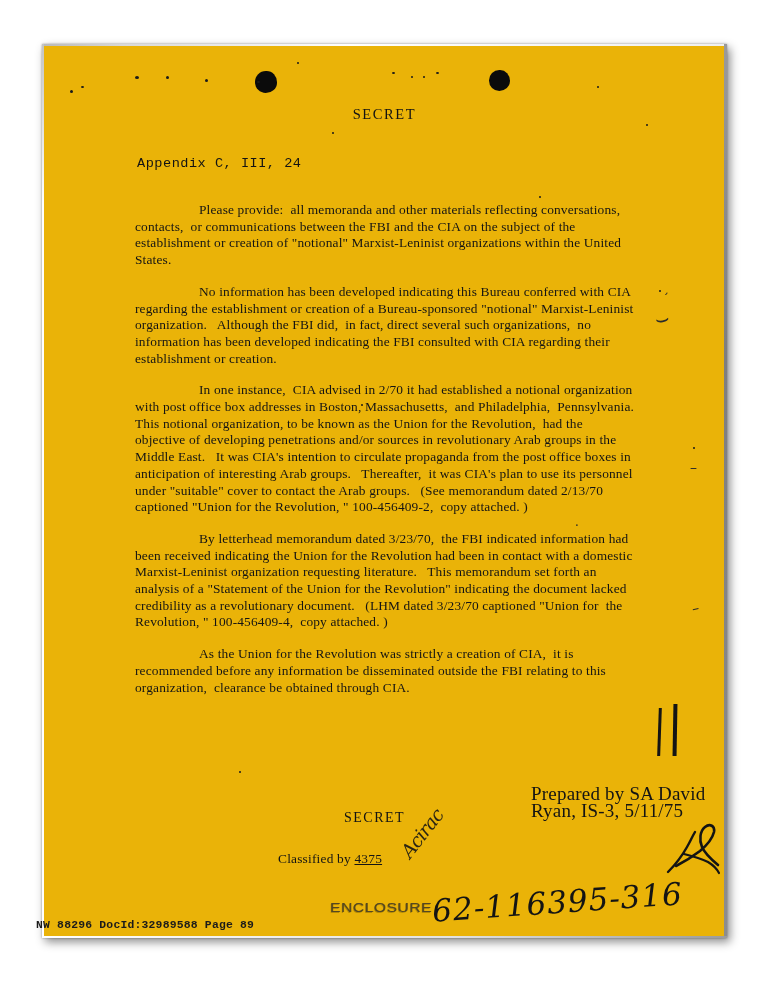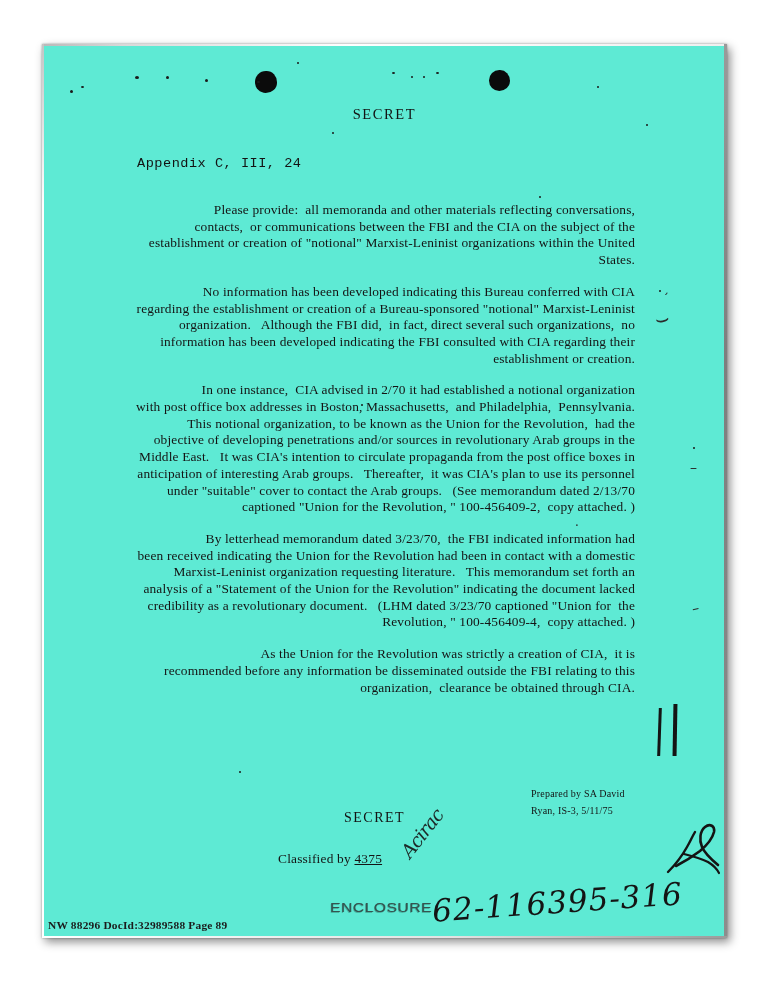--- a/index.html
+++ b/index.html
@@ -15,21 +15,21 @@
     font-family: "Liberation Serif", "DejaVu Serif", serif;
   }
 
   
   #page-sheet {
     position: absolute;
     left: 42px;
     top: 44px;
     width: 685px;
     height: 894px;
-    background: #5eead4;
+    background: #eab308;
     box-shadow: 3px 4px 9px rgba(0,0,0,0.45),
                 0 0 2px rgba(0,0,0,0.35);
     overflow: hidden;
   }
   
   #page-edge-top {
     position: absolute; left: 0; top: 0; width: 100%; height: 2px;
     background: linear-gradient(to right, #b9b9b9 0%, #d9d9d9 12%, #ffffff 45%, #efefef 100%);
   }
   #page-edge-left {
@@ -91,21 +91,20 @@
     width: 500px;
     font-size: 13.4px;
     line-height: 16.7px;
     color: #141414;
     letter-spacing: 0.15px;
   }
   #body-text p {
     margin: 0 0 15px 0;
     text-indent: 64px;
     white-space: pre-wrap;
-    text-align: right;
   }
   #body-text p:last-child { margin-bottom: 4px; }
 
   
   .secret-footer {
     position: absolute;
     left: 302px;
     top: 766px;
     font-size: 14px;
     letter-spacing: 1.5px;
@@ -121,21 +120,21 @@
     letter-spacing: 0.2px;
     margin-top: 12px;
   }
   .u { text-decoration: underline; text-underline-offset: 1px; }
   .ovl { text-decoration: overline; }
 
   #prepared-by-block {
     position: absolute;
     left: 489px;
     top: 741px;
-    font-size: 10px;
+    font-size: 19px;
     line-height: 17px;
     color: #141414;
     letter-spacing: 0.2px;
   }
 
   
   #enclosure-stamp {
     position: absolute;
     left: 288px;
     top: 855px;
@@ -188,25 +187,25 @@
   .pencil-mark {
     position: absolute;
     color: #2b2b2b;
     font-size: 15px;
     font-family: "DejaVu Serif", serif;
   }
 
   
   #foia-stamp {
     position: absolute;
-    left: 48px;
+    left: 36px;
     top: 919px;
     font-size: 11.4px;
     font-weight: bold;
-    font-family: Liberation Serif, serif;
+    font-family: Liberation Mono, monospace;
     color: #1b1b1b;
     letter-spacing: 0.2px;
   }
 </style>
 </head>
 <body>
 
 <div id="page-sheet">
 
   <div id="page-edge-top"></div>

